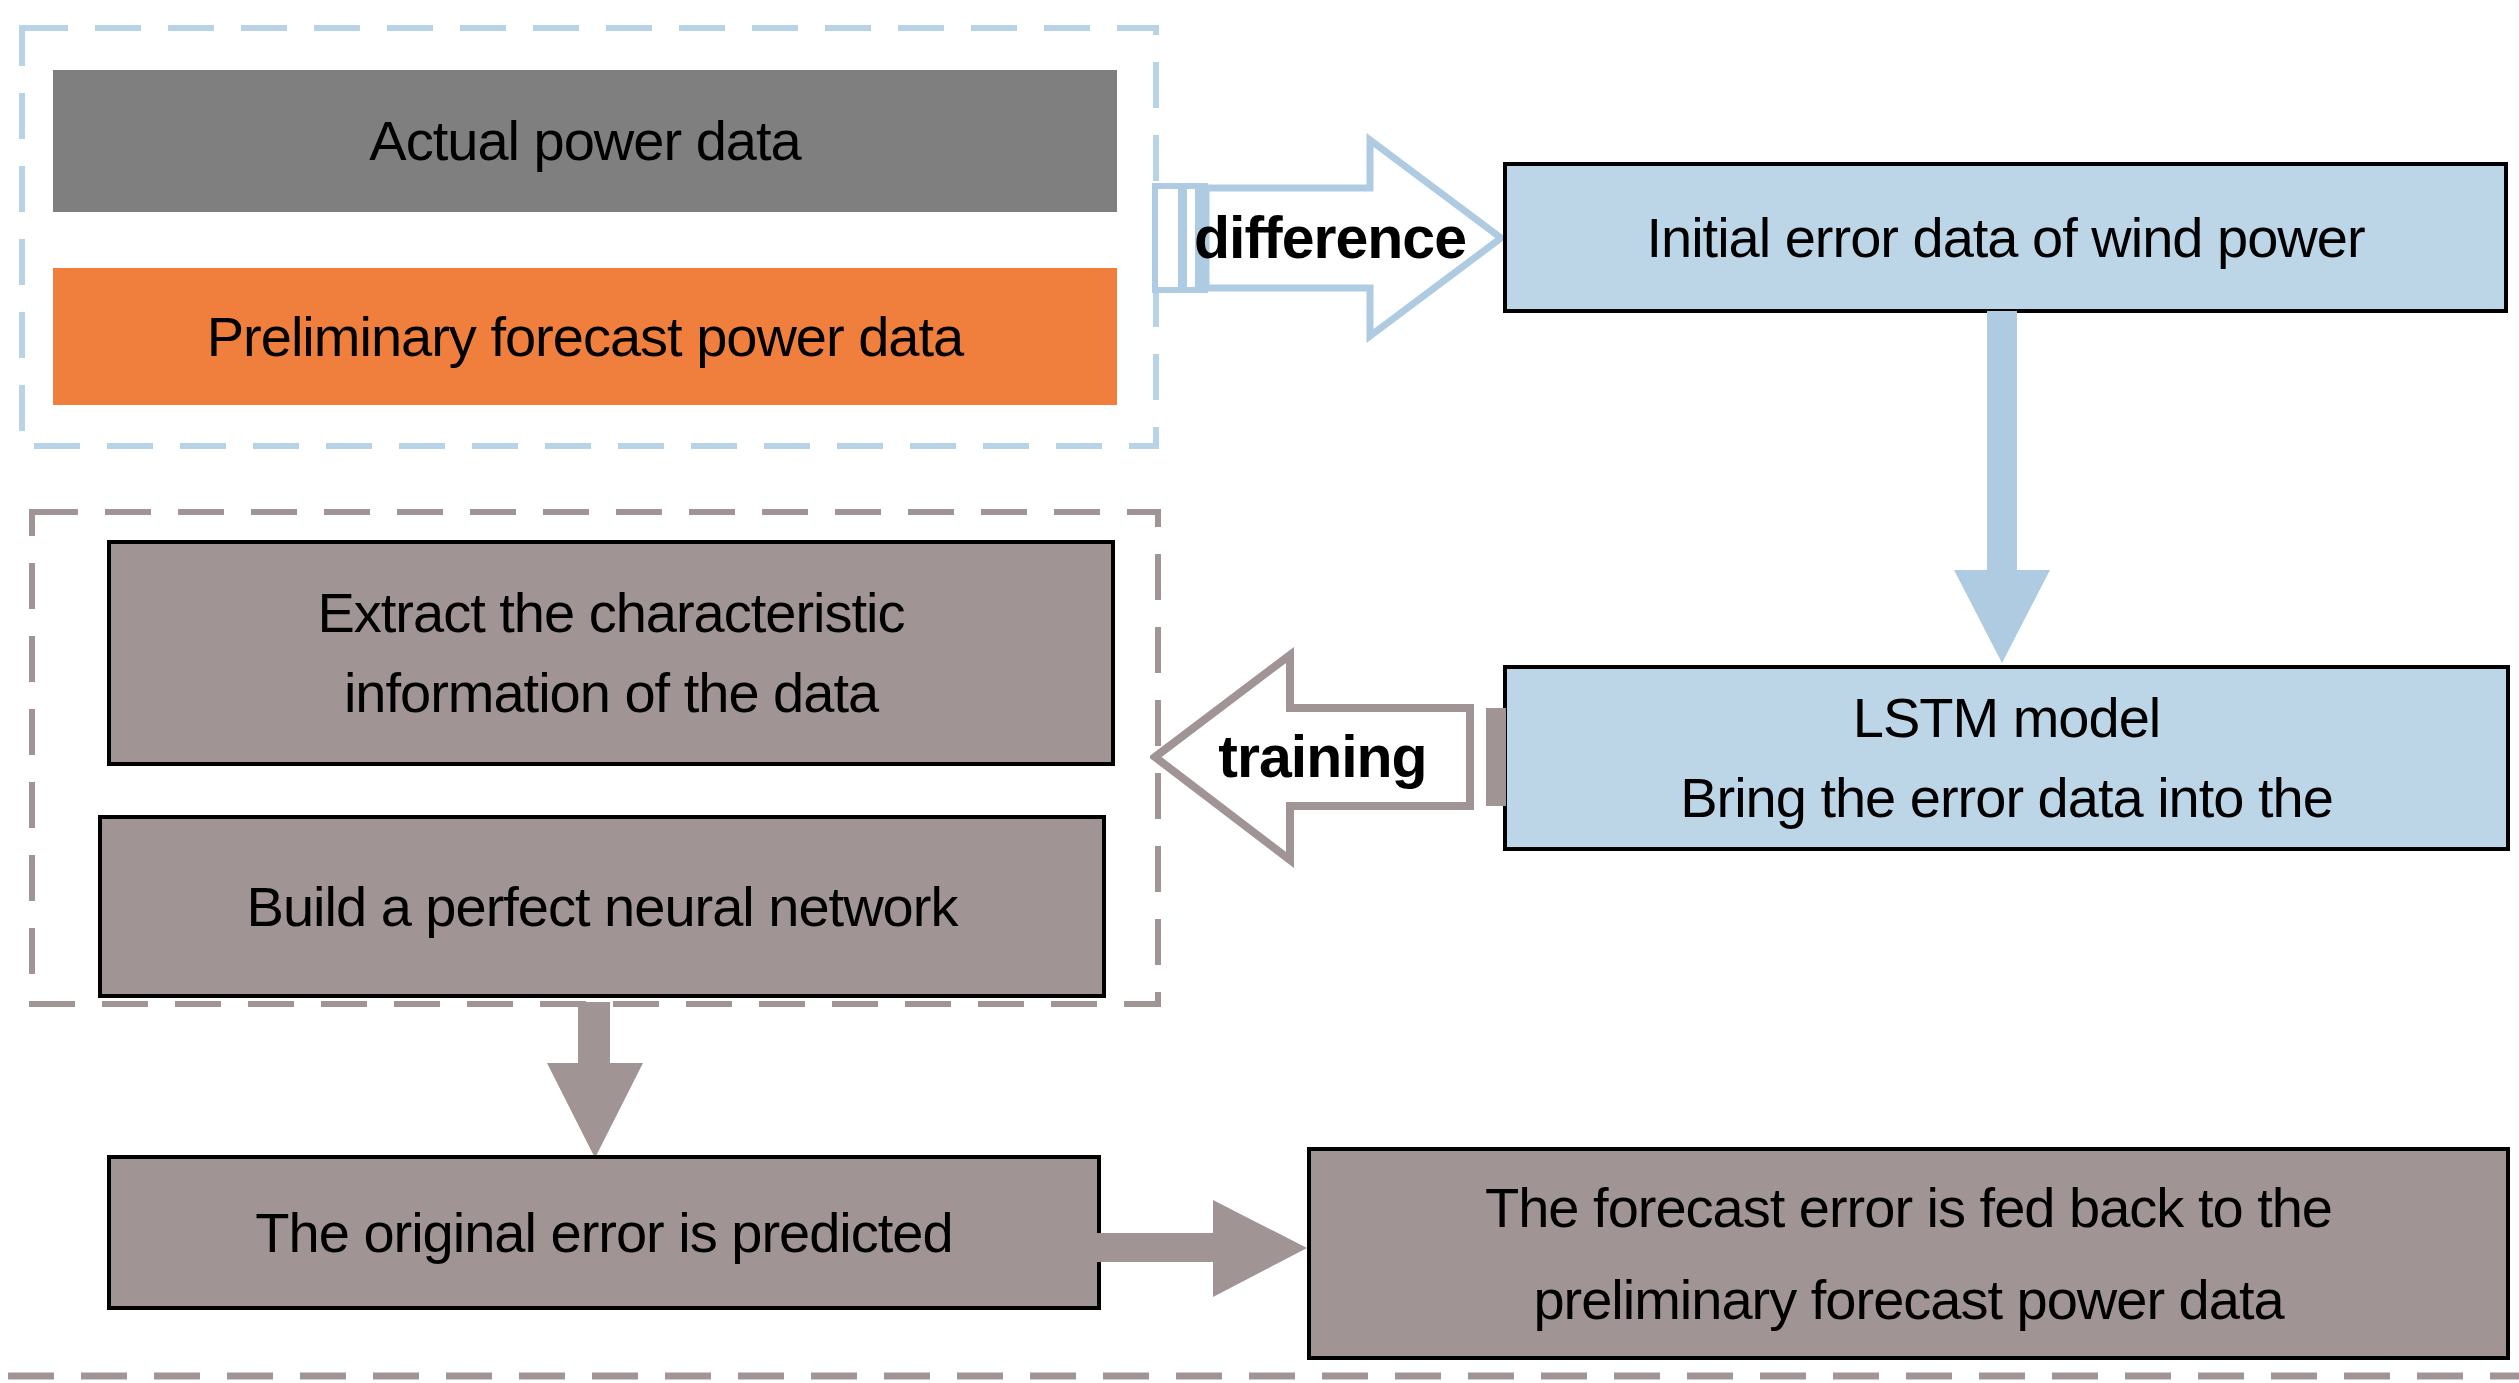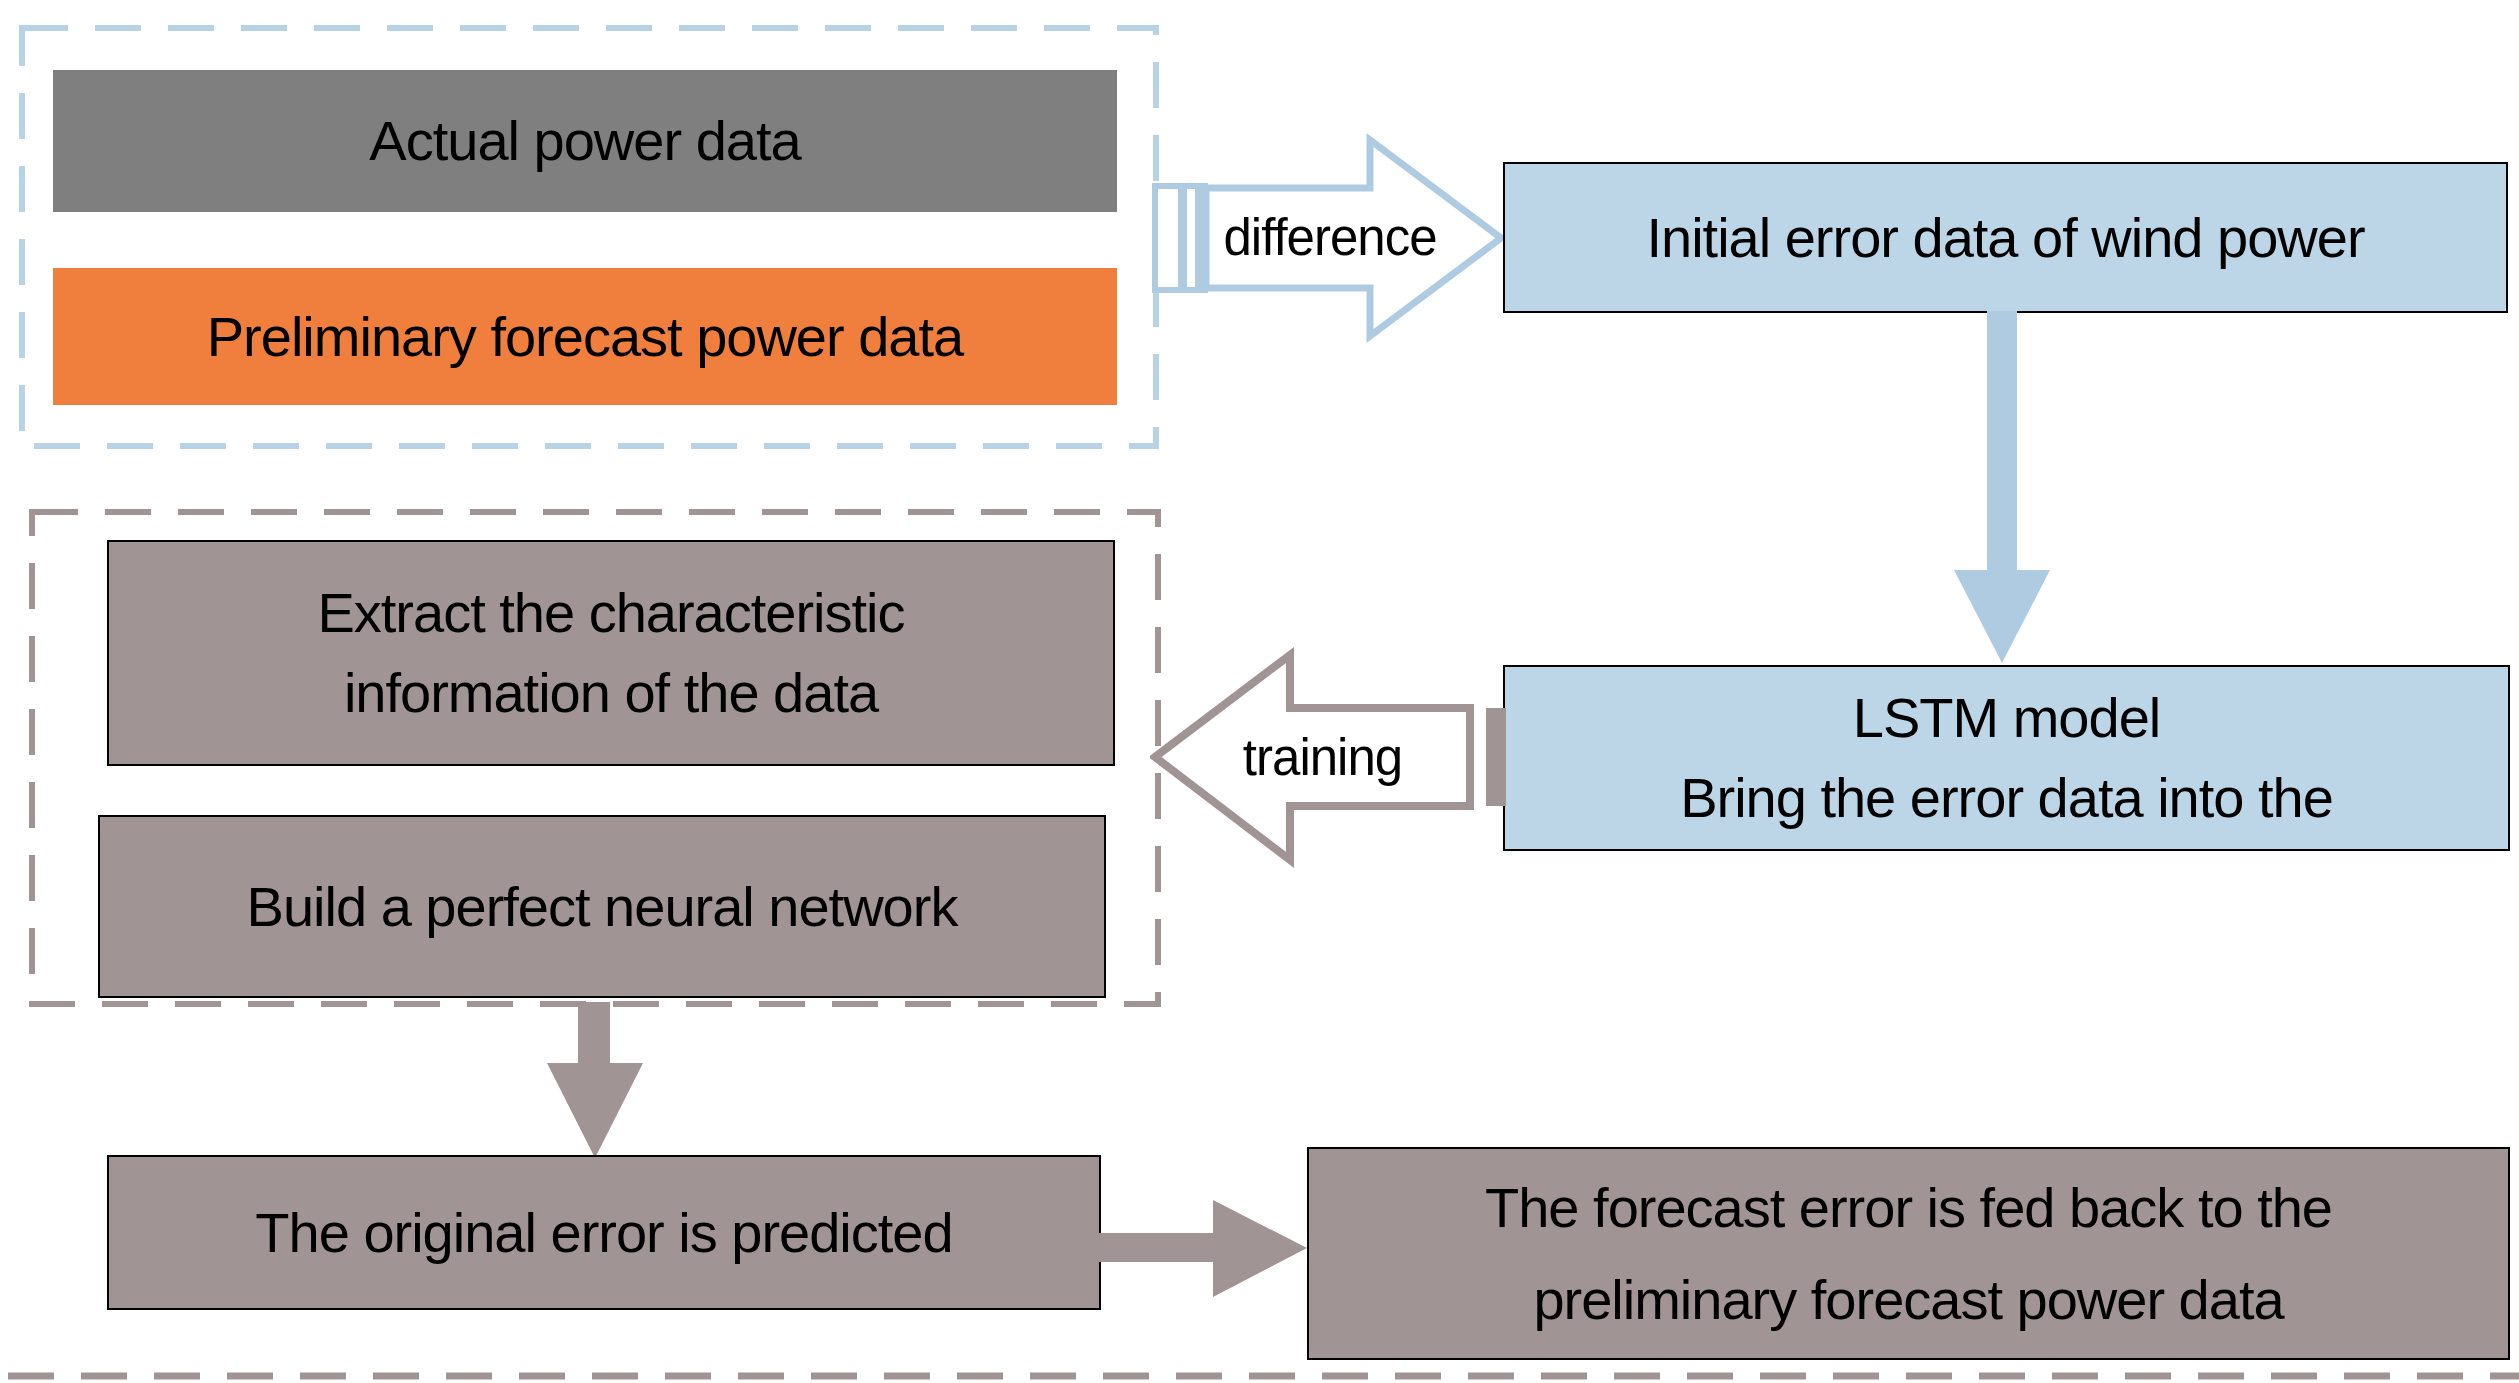--- a/index.html
+++ b/index.html
@@ -15,29 +15,29 @@
     position:absolute;
     display:flex;flex-direction:column;
     align-items:center;justify-content:center;
     text-align:center;
     color:#000000;
     font-size:56px;
     letter-spacing:-1px;
     line-height:80px;
     box-sizing:border-box;
   }
-  .bordered{border:2px solid #000000;}
+  .bordered{border:4px solid #000000;}
   .fill-blue{background:#BCD6E8;}
   .fill-taupe{background:#A19494;}
   .fill-gray{background:#7F7F7F;}
   .fill-orange{background:#F07E3C;}
   .edge-label{
     position:absolute;
     display:flex;align-items:center;justify-content:center;
-    font-size:51px;font-weight:400;
+    font-size:59px;font-weight:700;
     color:#000000;letter-spacing:-1px;
   }
   .feedback-lines{line-height:92px;}
   svg{display:block;}
 </style>
 </head>
 <body>
 
 <div id="canvas">
 

